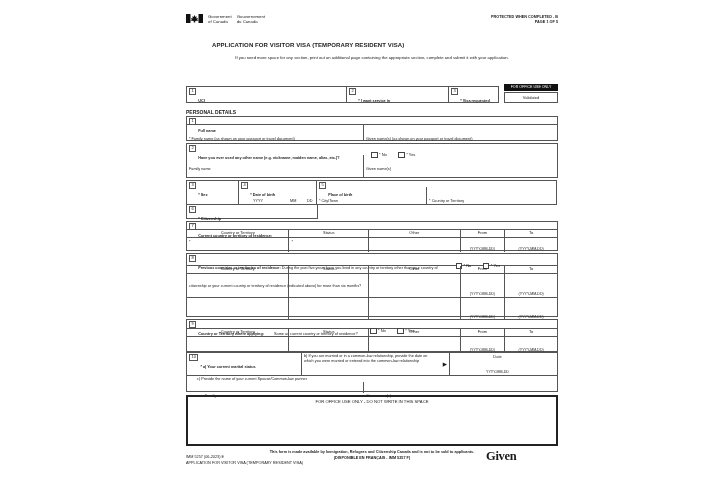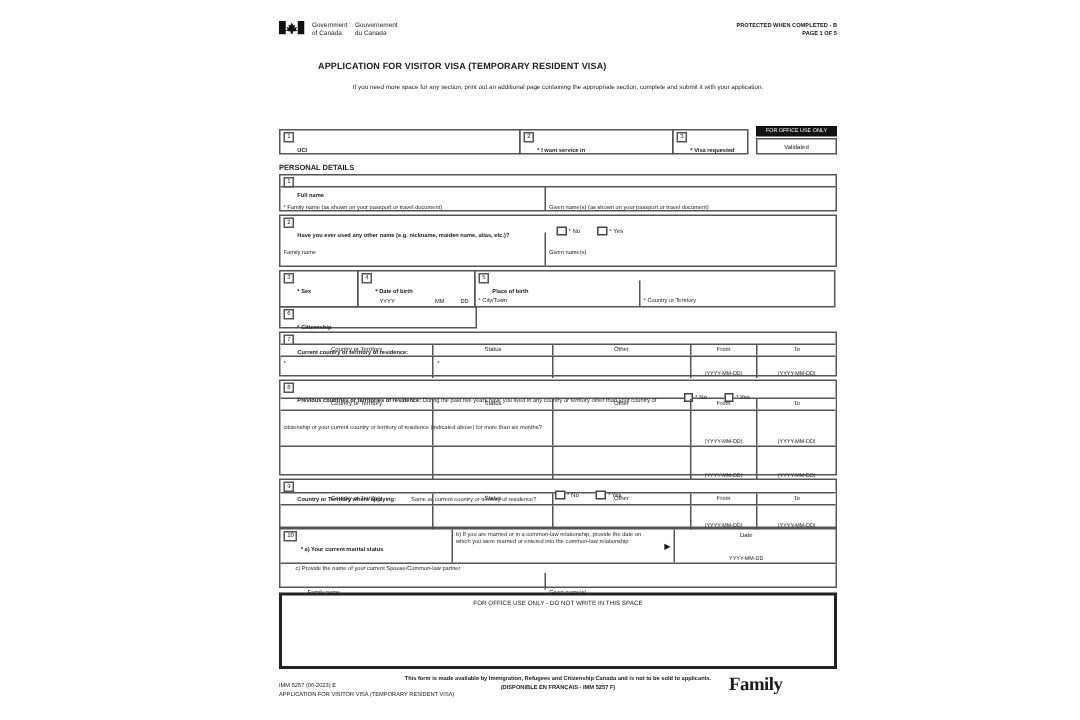--- a/index.html
+++ b/index.html
@@ -270,17 +270,17 @@
   <div class="abs b2" style="left:0;top:395px;width:372px;height:51px;">
     <div style="text-align:center;font-size:4.2px;padding-top:2px;">FOR OFFICE USE ONLY - DO NOT WRITE IN THIS SPACE</div>
   </div>
 
   <div class="abs tinyb" style="left:0;top:450px;width:372px;text-align:center;">This form is made available by Immigration, Refugees and Citizenship Canada and is not to be sold to applicants.</div>
   <div class="abs tinyb" style="left:0;top:456px;width:372px;text-align:center;">(DISPONIBLE EN FRANÇAIS - IMM 5257 F)</div>
   <div class="abs tiny" style="left:0;top:455px;">IMM 5257 (06-2023) E</div>
   <div class="abs tiny" style="left:0;top:461px;">APPLICATION FOR VISITOR VISA (TEMPORARY RESIDENT VISA)</div>
 
   <div class="abs wordmark" style="left:300px;top:449px;">
-    <span>Family</span>
+    <span>Given</span>
     
   </div>
 
 </div>
 
 </body></html>

